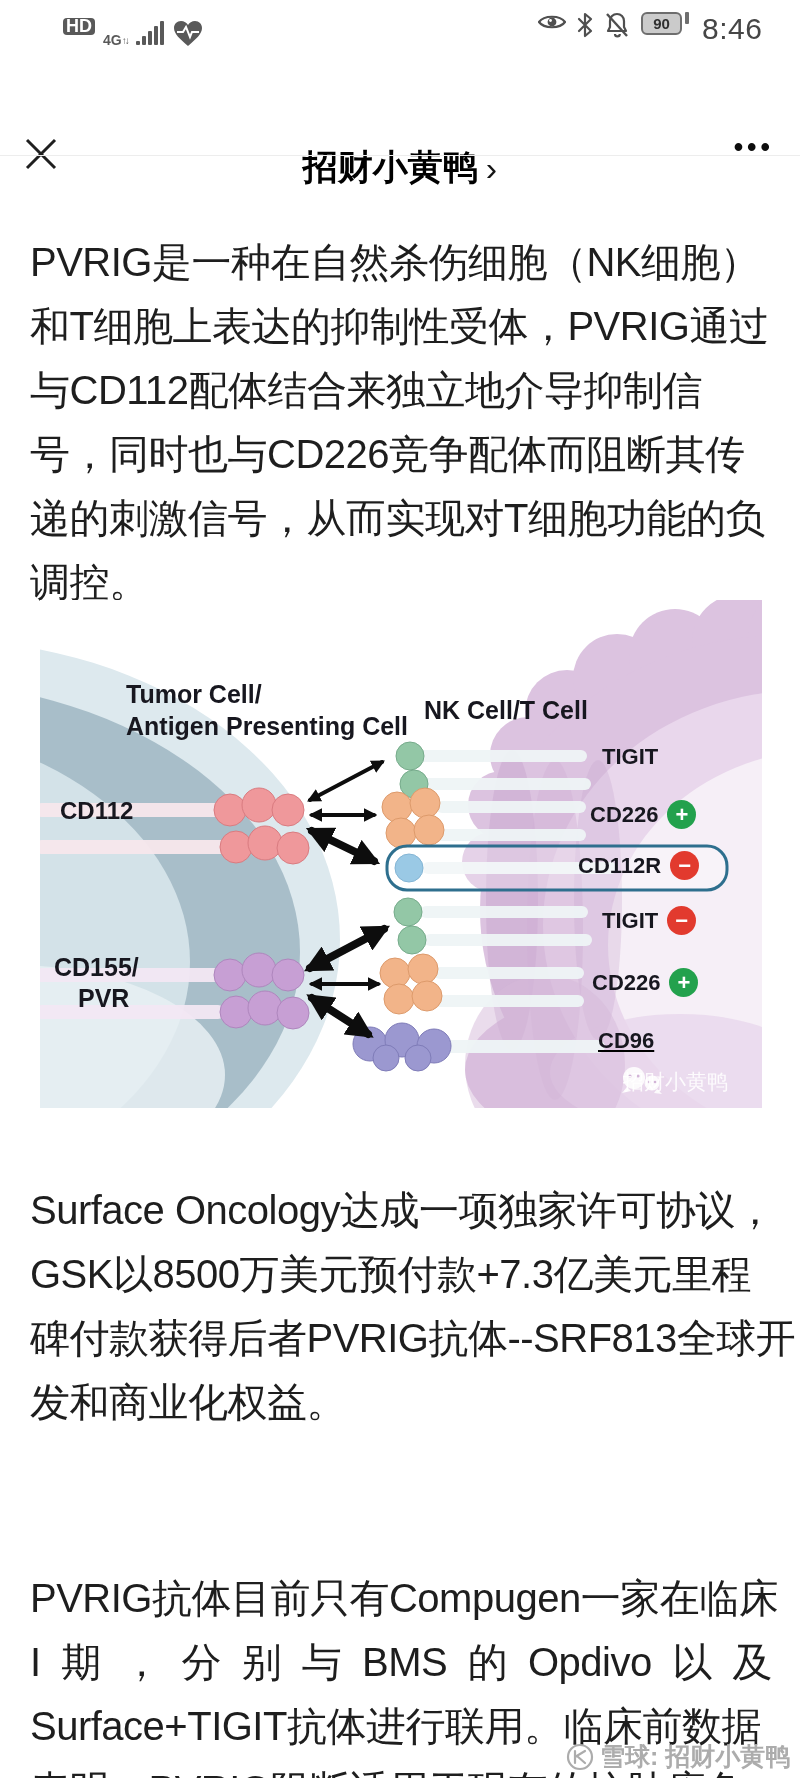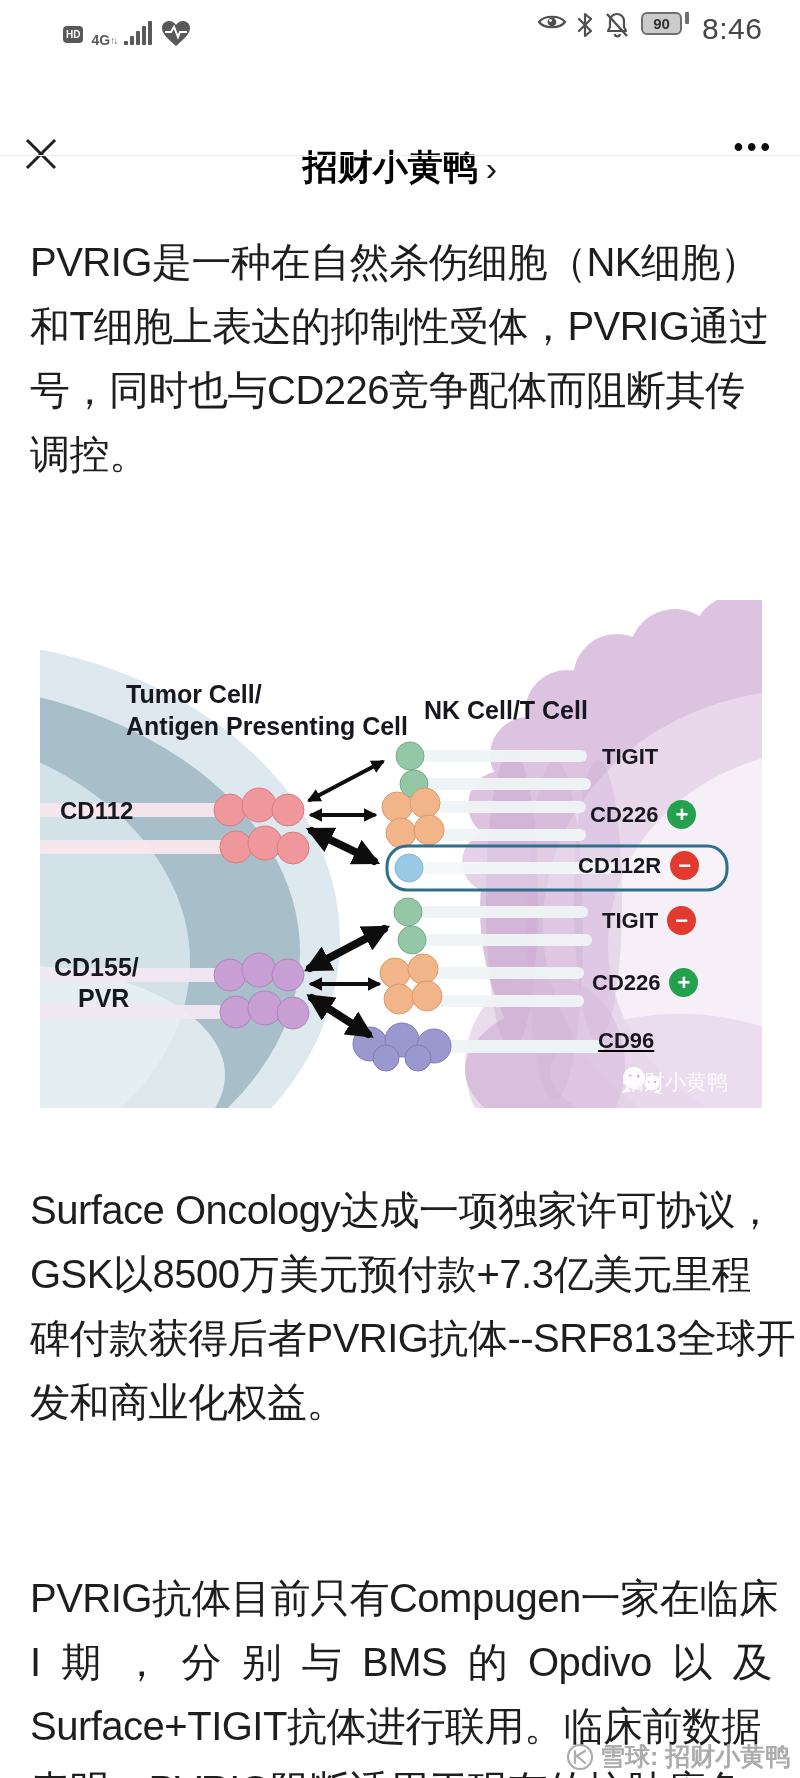--- a/index.html
+++ b/index.html
@@ -3,22 +3,22 @@
 <meta charset="utf-8">
 <style>
   * { margin:0; padding:0; box-sizing:border-box; }
   html,body { width:800px; height:1778px; background:#fff; overflow:hidden; position:relative;
               font-family:"Liberation Sans","DejaVu Sans",sans-serif; }
 
   
   .status-bar { position:absolute; top:0; left:0; width:800px; height:60px; background:#fff; }
   .sb-left  { position:absolute; left:63px; top:15px; display:flex; align-items:flex-end; gap:8px; height:32px; }
   .sb-right { position:absolute; left:538px; top:12px; display:flex; align-items:flex-start; gap:11px; }
-  .hd-badge { display:inline-block; background:#595959; color:#fff; font-size:10px; font-weight:700;
-              border-radius:4px; padding:2px 3px; line-height:13px; margin-bottom:4px; }
+  .hd-badge { display:inline-block; background:#595959; color:#fff; font-size:18px; font-weight:700;
+              border-radius:4px; padding:2px 3px; line-height:13px; margin-bottom:12px; }
   .net { display:flex; flex-direction:row; align-items:center; color:#595959; line-height:1; }
   .net-4g { font-size:14px; font-weight:700; }
   .net-arrows { font-size:10px; letter-spacing:-2px; margin-top:1px; }
   .battery { position:relative; width:41px; height:23px; border:2px solid #6e6e6e; border-radius:6px;
              background:#cbcbcb; display:flex; align-items:center; justify-content:center; }
   .battery span { font-size:15px; font-weight:700; color:#2f2f2f; }
   .battery-nub { width:4px; height:12px; background:#6e6e6e; border-radius:1px; margin-left:-8px; }
   .sb-time { font-size:30px; color:#464646; letter-spacing:0.5px; margin-left:2px; }
 
   
@@ -122,21 +122,23 @@
     <span>招财小黄鸭</span>
     <span class="title-chevron">›</span>
   </div>
   <div class="more-btn">•••</div>
 </div>
 <div class="divider"></div>
 
 <div class="para" id="p1">
   <div class="ln">PVRIG是一种在自然杀伤细胞（NK细胞）</div>
   <div class="ln">和T细胞上表达的抑制性受体，PVRIG通过</div>
+  <div class="ln">与CD112配体结合来独立地介导抑制信</div>
   <div class="ln">号，同时也与CD226竞争配体而阻断其传</div>
+  <div class="ln">递的刺激信号，从而实现对T细胞功能的负</div>
   <div class="ln">调控。</div>
 </div>
 
 <div class="diagram">
   <svg class="d-bg" width="722" height="508" viewBox="0 0 722 508">
     <defs>
       <marker id="ah" viewBox="0 0 10 10" refX="7.5" refY="5" markerWidth="3.4" markerHeight="3.4" orient="auto-start-reverse">
         <path d="M0,0 L10,5 L0,10 Z" fill="#0d0d0d"></path>
       </marker>
     </defs>

